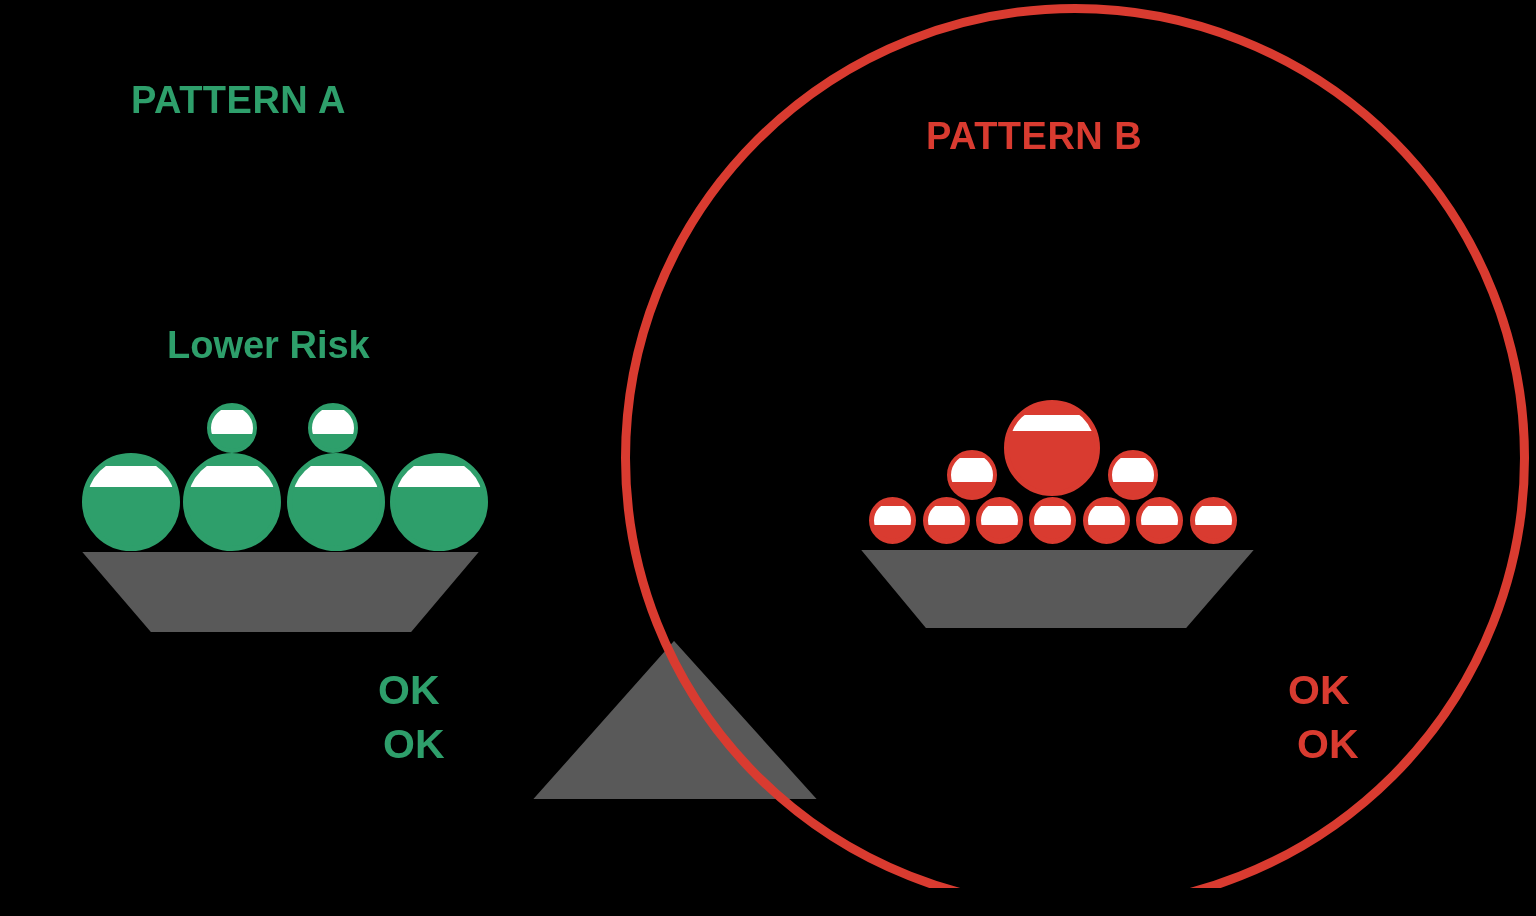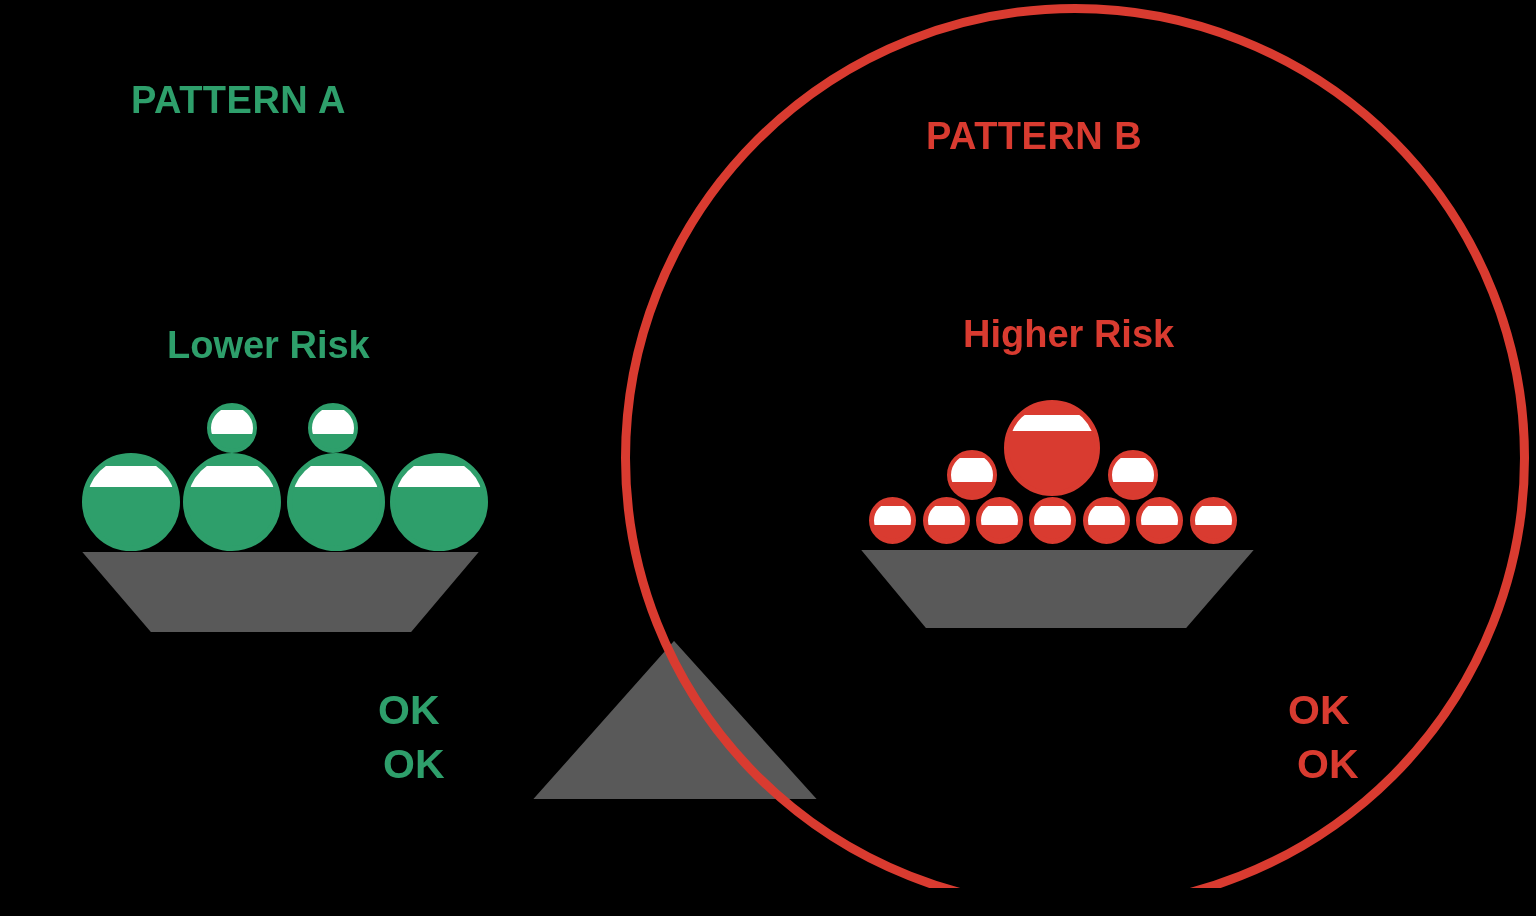--- a/index.html
+++ b/index.html
@@ -14,21 +14,21 @@
   .txt {
     position: absolute;
     font-weight: bold;
     line-height: 1;
     white-space: nowrap;
   }
   .green-txt { color: var(--green); }
   .red-txt   { color: var(--red); }
   .title     { font-size: 38px; letter-spacing: 0.5px; }
   .risk      { font-size: 38px; }
-  .ok        { font-size: 41px; margin-top: 20px; }
+  .ok        { font-size: 41px; }
 
   .shapes { position: absolute; left: 0; top: 0; width: 1536px; height: 916px; }
   .tray, .fulcrum {
     fill: var(--tray);
     stroke: var(--stroke);
     stroke-width: 4;
     filter: drop-shadow(3px 3px 0 var(--stroke));
   }
 
   .ball { position: absolute; border-radius: 50%; box-sizing: border-box; }
@@ -95,21 +95,20 @@
   <div class="ball r-sm" style="left:976px;  top:497px;"></div>
   <div class="ball r-sm" style="left:1029px; top:497px;"></div>
   <div class="ball r-sm" style="left:1083px; top:497px;"></div>
   <div class="ball r-sm" style="left:1136px; top:497px;"></div>
   <div class="ball r-sm" style="left:1190px; top:497px;"></div>
 
   <div class="txt title green-txt" style="left:131px; top:81px;">PATTERN A</div>
   <div class="txt title red-txt" style="left:926px; top:81px;margin-top:36px;">PATTERN B</div>
 
   <div class="txt risk green-txt" style="left:167px; top:326px;">Lower Risk</div>
-  <div class="txt risk red-txt" style="left:963px; top:315px;">Higher Risk</div>
 
   <div class="txt ok green-txt" style="left:378px; top:670px;">OK</div>
   <div class="txt ok green-txt" style="left:383px; top:724px;">OK</div>
 
   <div class="txt ok red-txt" style="left:1288px; top:670px;">OK</div>
   <div class="txt ok red-txt" style="left:1297px; top:724px;">OK</div>
 
   <div class="highlight-circle"></div>
 
 </div>

